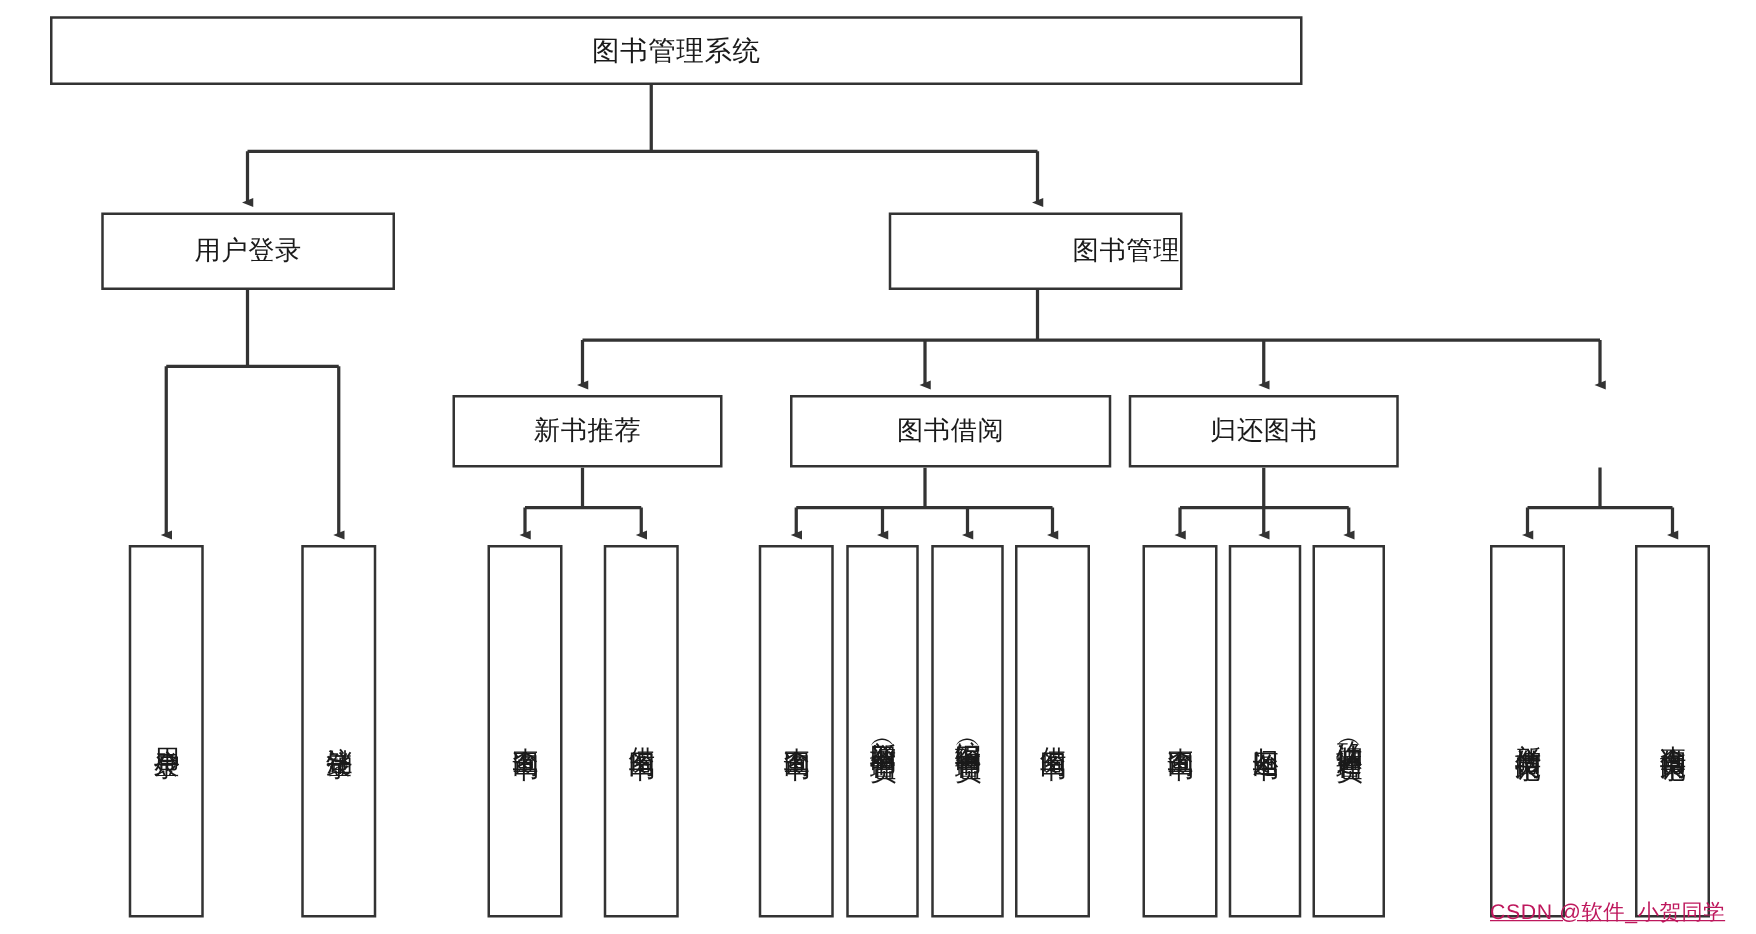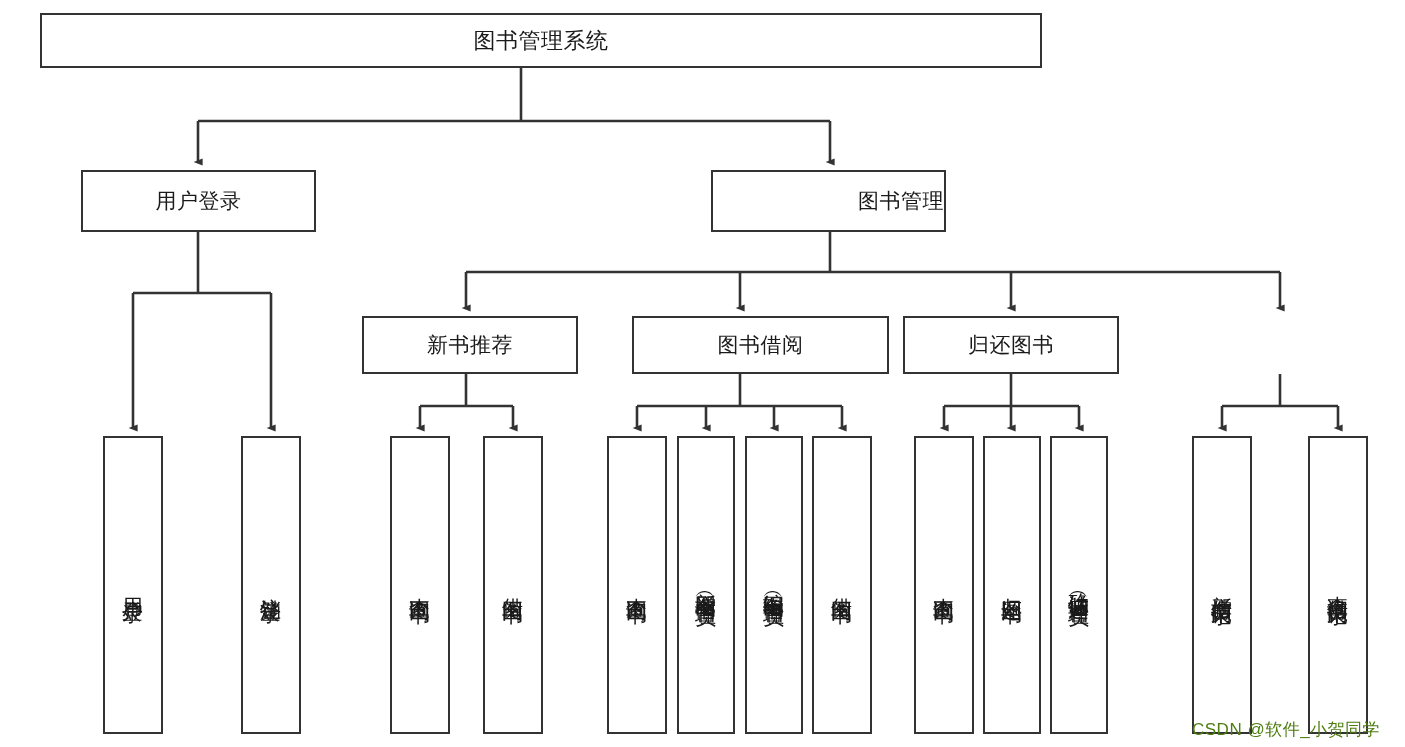--- a/index.html
+++ b/index.html
@@ -60,23 +60,24 @@
     writing-mode: vertical-rl;
     text-orientation: upright;
     font-size: 21px;
     line-height: 1.0;
     letter-spacing: 2px;
     white-space: pre;
   }
   .watermark {
     position: absolute;
     font-size: 17px;
-    color: #4d7c0f;
+    color: #be185d;
     white-space: nowrap;
     letter-spacing: 0.5px;
+    text-decoration: underline;
   }
 </style>
 </head>
 <body>
 
 <div id="canvas">
 
   <svg class="wires" viewBox="0 0 1405 747" xmlns="http://www.w3.org/2000/svg">
     <defs>
       <marker id="arrow" markerWidth="10" markerHeight="10" refX="4.2" refY="5" orient="auto" markerUnits="userSpaceOnUse">

